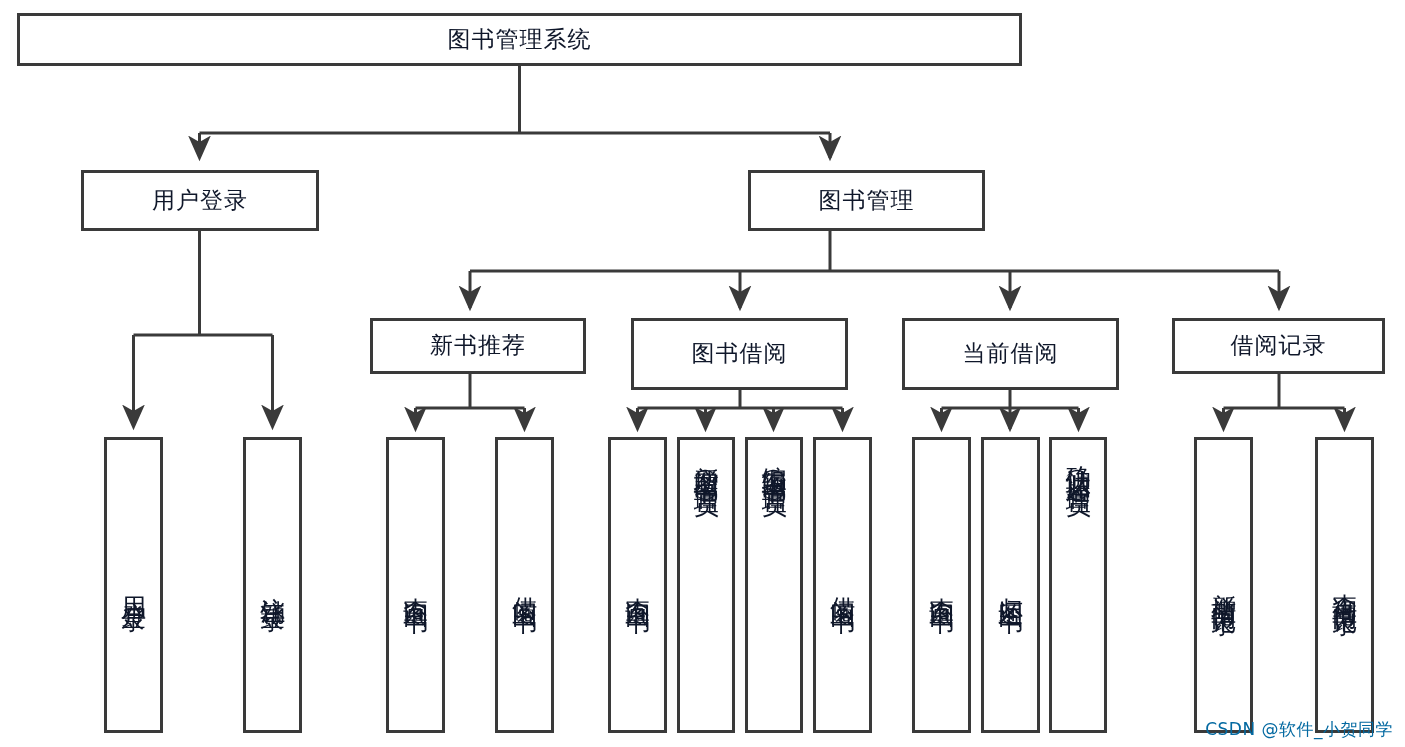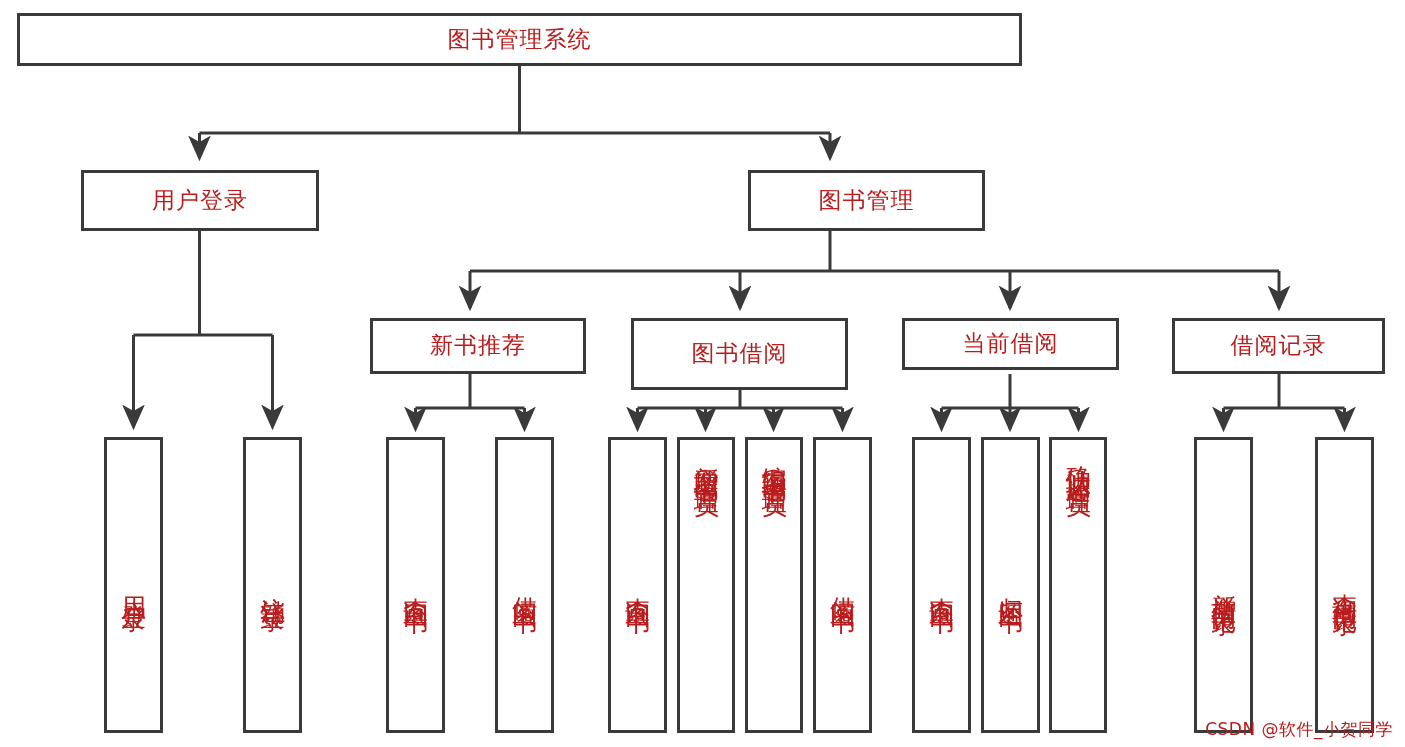--- a/index.html
+++ b/index.html
@@ -25,21 +25,21 @@
     height: 747px;
   }
   .node {
     position: absolute;
     box-sizing: border-box;
     border: 3px solid #3a3a3a;
     background: #ffffff;
     display: flex;
     align-items: center;
     justify-content: center;
-    color: #b91c1c;
+    color: #0f172a;
     z-index: 2;
   }
   .node .lbl {
     display: block;
     line-height: 1.18;
     text-align: center;
     letter-spacing: 1px;
   }
   .node.horiz .lbl {
     font-size: 23px;
@@ -58,21 +58,21 @@
   }
   .node.vert.centered {
     align-items: center;
     padding-top: 0;
   }
   #watermark {
     position: absolute;
     right: 12px;
     bottom: 6px;
     font-size: 17px;
-    color: #b91c1c;
+    color: #0369a1;
     letter-spacing: 0.5px;
     z-index: 5;
     white-space: nowrap;
   }
 </style>
 </head>
 <body>
 
 <div id="canvas">
 
@@ -136,21 +136,21 @@
   <div class="node horiz" style="left:711px; top:170px; width:237px; height:61px;margin-left:37px;">
     <span class="lbl">图书管理</span>
   </div>
 
   <div class="node horiz" style="left:370px; top:318px; width:216px; height:56px;">
     <span class="lbl">新书推荐</span>
   </div>
   <div class="node horiz" style="left:631px; top:318px; width:217px; height:72px;">
     <span class="lbl">图书借阅</span>
   </div>
-  <div class="node horiz" style="left:902px; top:318px; width:217px; height:52px;">
+  <div class="node horiz" style="left:902px; top:318px; width:217px; height:72px;">
     <span class="lbl">当前借阅</span>
   </div>
   <div class="node horiz" style="left:1172px; top:318px; width:213px; height:56px;">
     <span class="lbl">借阅记录</span>
   </div>
 
   <div class="node vert centered" style="left:104px; top:437px; width:59px; height:296px;">
     <span class="lbl">用户登录</span>
   </div>
   <div class="node vert centered" style="left:243px; top:437px; width:59px; height:296px;">

